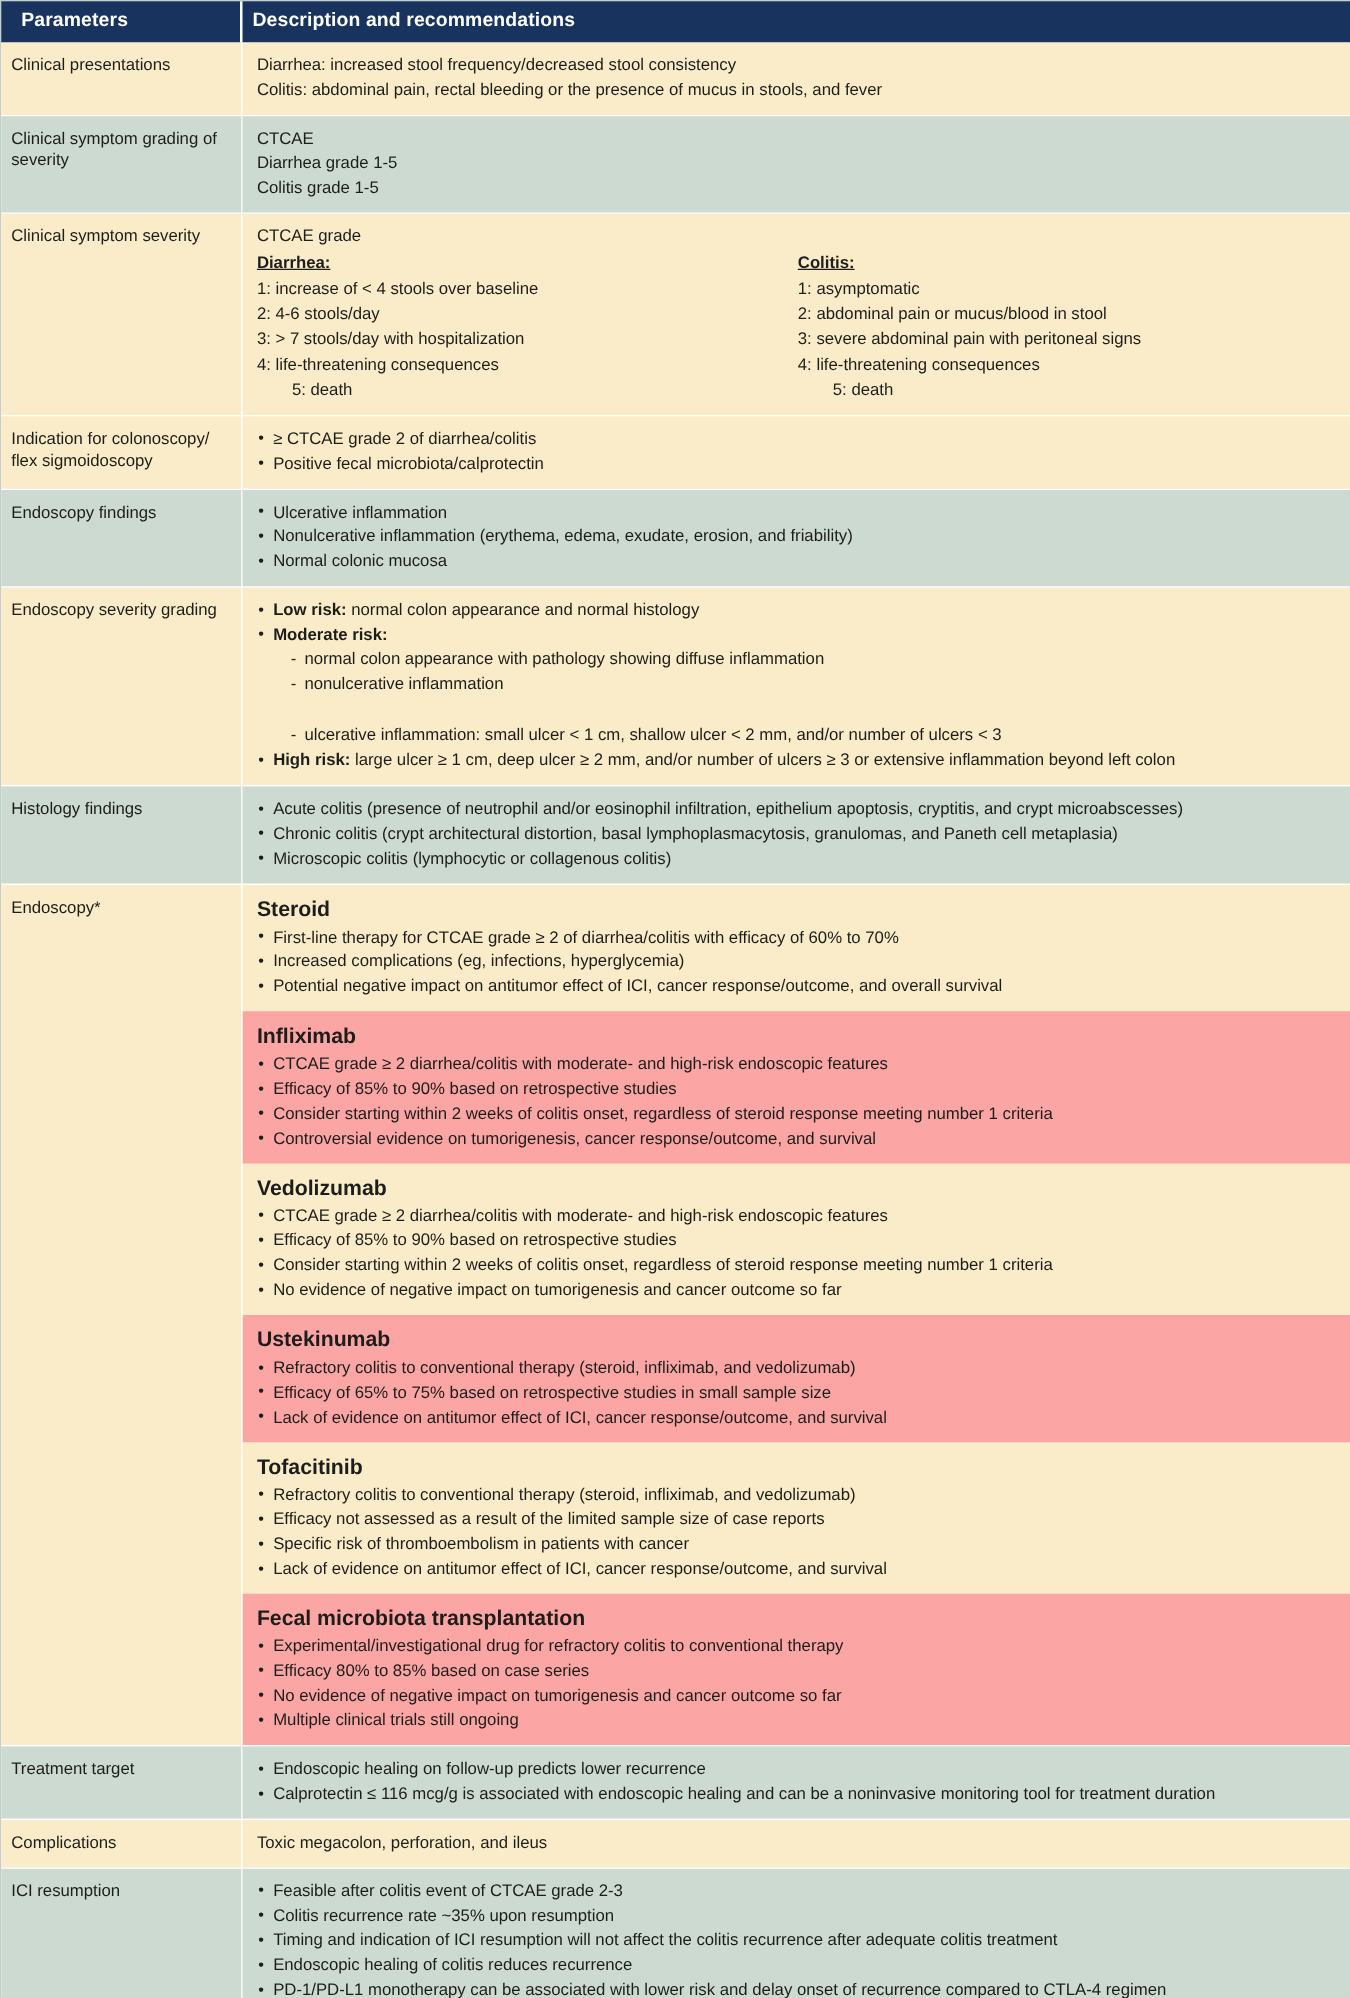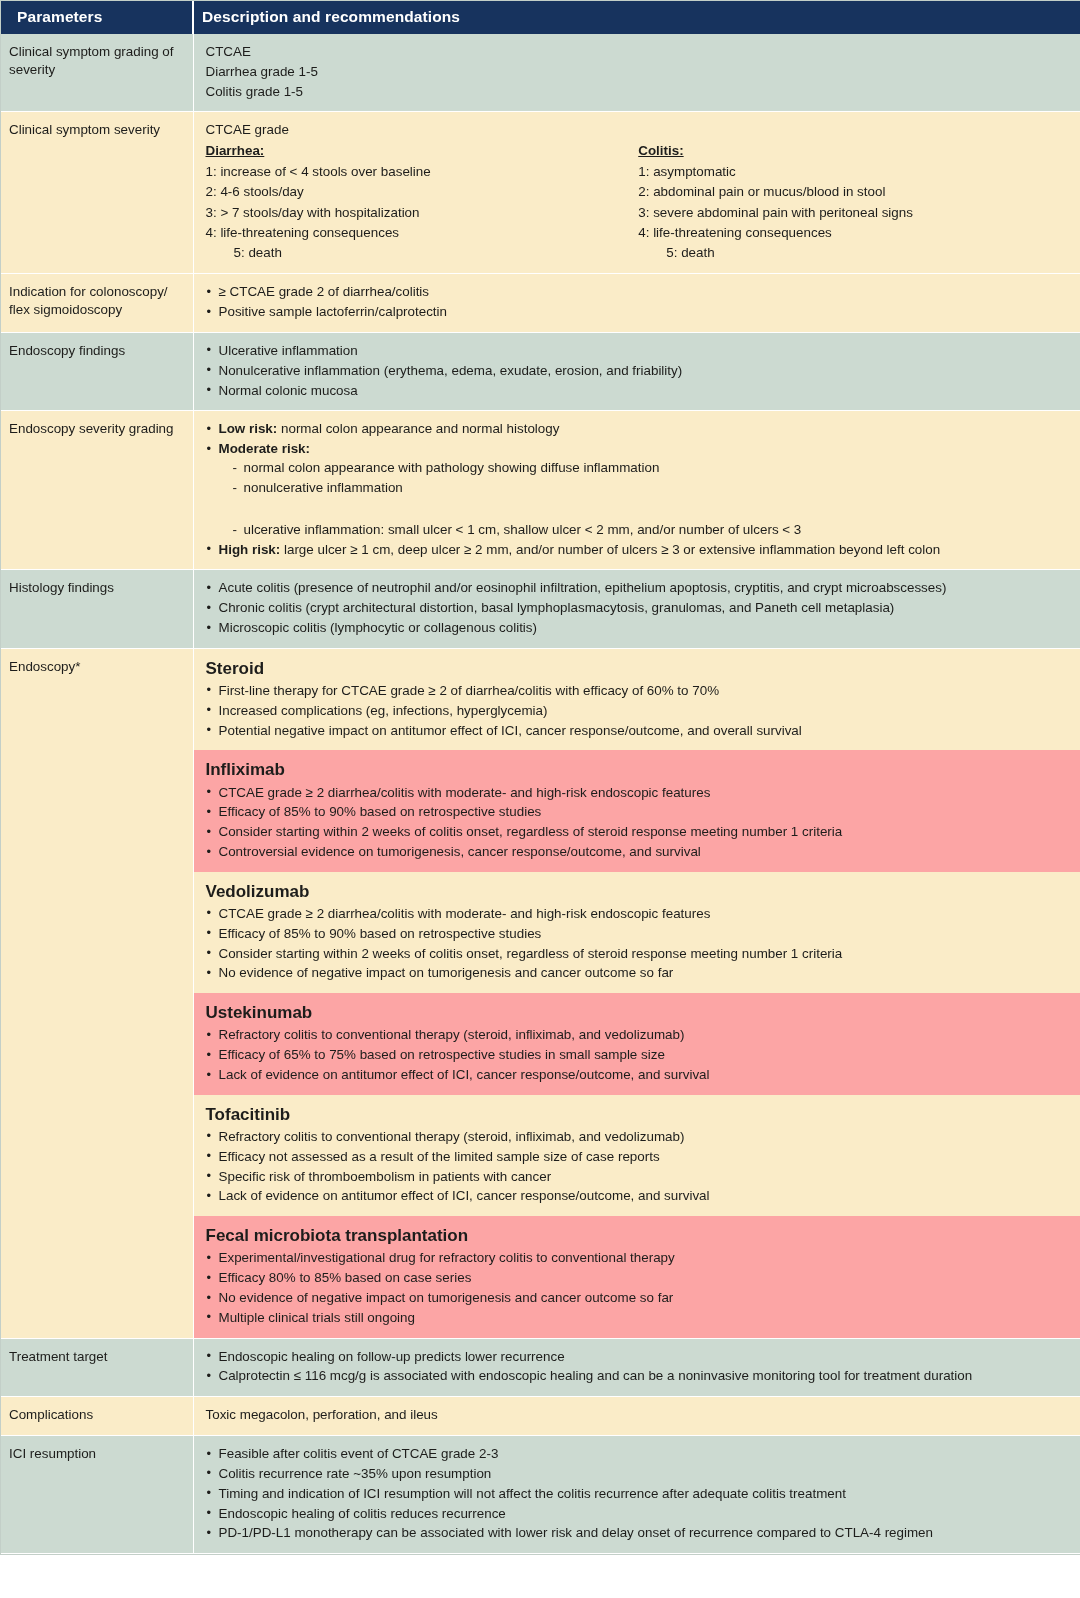--- a/index.html
+++ b/index.html
@@ -159,20 +159,27 @@
 
   <thead>
     <tr>
       <th class="th-param">Parameters</th>
       <th class="th-desc">Description and recommendations</th>
     </tr>
   </thead>
 
   <tbody>
 
+    <tr class="cream">
+      <td class="param">Clinical presentations</td>
+      <td class="desc">
+        <div class="plain-line">Diarrhea: increased stool frequency/decreased stool consistency</div>
+        <div class="plain-line">Colitis: abdominal pain, rectal bleeding or the presence of mucus in stools, and fever</div>
+      </td>
+    </tr>
 
     <tr class="green">
       <td class="param">Clinical symptom grading of severity</td>
       <td class="desc">
         <div class="plain-line">CTCAE</div>
         <div class="plain-line">Diarrhea grade 1-5</div>
         <div class="plain-line">Colitis grade 1-5</div>
       </td>
     </tr>
 
@@ -200,21 +207,21 @@
         </div>
       </td>
     </tr>
 
 
     <tr class="cream">
       <td class="param">Indication for colonoscopy/ flex sigmoidoscopy</td>
       <td class="desc">
         <ul class="bul">
           <li>≥ CTCAE grade 2 of diarrhea/colitis</li>
-          <li>Positive sample lactoferrin/calprotectin</li>
+          <li>Positive fecal microbiota/calprotectin</li>
         </ul>
       </td>
     </tr>
 
     <tr class="green">
       <td class="param">Endoscopy findings</td>
       <td class="desc">
         <ul class="bul">
           <li>Ulcerative inflammation</li>
           <li>Nonulcerative inflammation (erythema, edema, exudate, erosion, and friability)</li>

